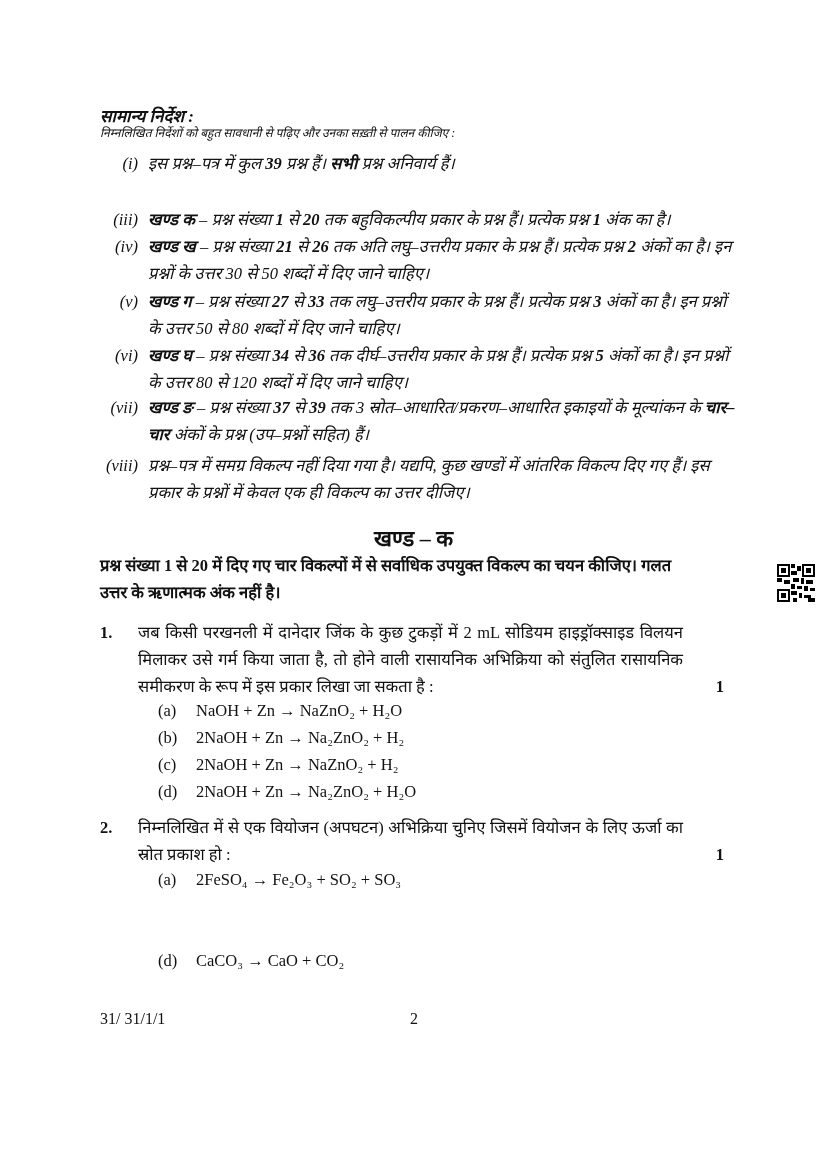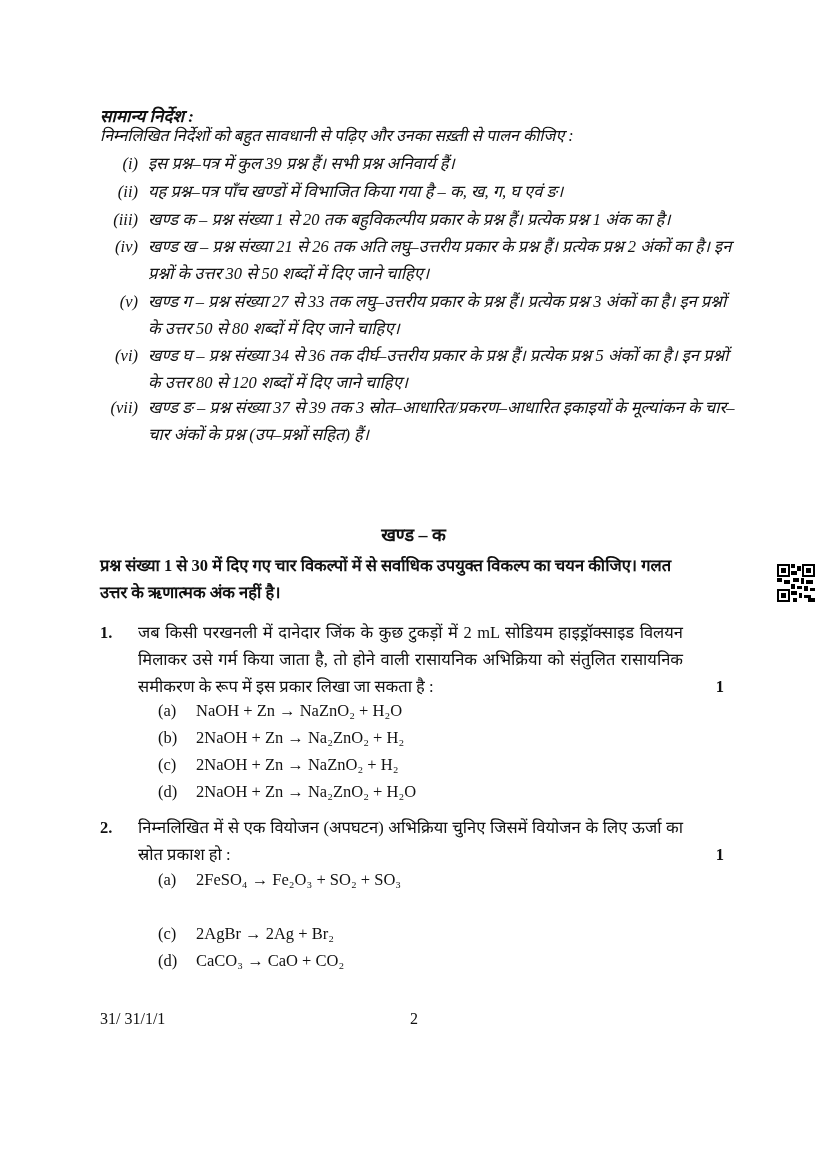--- a/index.html
+++ b/index.html
@@ -2,27 +2,27 @@
 <html><head>
   <meta charset="utf-8">
   <style>
     html, body { margin: 0; padding: 0; background: #ffffff; }
     body {
       width: 827px; height: 1169px; position: relative; overflow: hidden;
       font-family: "Liberation Serif", "DejaVu Serif", serif;
       color: #111;
     }
     .page { position: absolute; left: 0; top: 0; width: 827px; height: 1169px; }
-    b, .b { font-weight: normal; margin-top: 16px; }
+    b, .b { font-weight: bold; margin-top: 16px; }
     .gen-head { position: absolute; left: 100px; top: 104px; font-size: 17px; font-weight: bold; font-style: italic; }
-    .gen-intro { position: absolute; left: 100px; top: 124px; font-size: 16px; font-style: italic; }
+    .gen-intro { position: absolute; left: 100px; top: 124px; font-size: 12px; font-style: italic; }
     .inst { position: absolute; left: 100px; width: 640px; font-size: 16.5px; font-style: italic; line-height: 27px; }
     .inst .num { position: absolute; left: 0; width: 38px; text-align: right; font-family: "Liberation Serif", serif; }
     .inst .txt { margin-left: 48px; display: block; }
-    .sec-title { position: absolute; left: 0; width: 827px; text-align: center; top: 522px; font-size: 18px; font-weight: bold; }
+    .sec-title { position: absolute; left: 0; width: 827px; text-align: center; top: 522px; font-size: 22px; font-weight: bold; }
     .sec-note { position: absolute; left: 100px; width: 590px; top: 552px; font-size: 16.5px; font-weight: bold; line-height: 27px; }
     .q { position: absolute; left: 100px; width: 630px; font-size: 16.5px; line-height: 27px; }
     .q .qno { position: absolute; left: 0; font-weight: bold; }
     .q .qtext { display: block; margin-left: 38px; width: 545px; text-align: justify; }
     .q .marks { position: absolute; right: 6px; font-weight: bold; }
     .opt { position: absolute; left: 138px; font-size: 16.5px; line-height: 27px; margin-left: 20px; }
     .opt .ol { display: inline-block; width: 38px; }
     .footer-code { position: absolute; left: 100px; top: 1010px; font-size: 16px; }
     .footer-page { position: absolute; left: 410px; top: 1010px; font-size: 16px; }
     .qr { position: absolute; left: 777px; top: 564px; width: 38px; height: 38px; }
@@ -33,24 +33,20 @@
 <div class="page">
 
   <div class="gen-head">सामान्य निर्देश :</div>
   <div class="gen-intro">निम्नलिखित निर्देशों को बहुत सावधानी से पढ़िए और उनका सख़्ती से पालन कीजिए :</div>
 
   <div class="inst" style="top:150px;">
     <span class="num">(i)</span>
     <span class="txt"><span>इस प्रश्न–पत्र में कुल </span><b>39</b><span> प्रश्न हैं। </span><b>सभी</b><span> प्रश्न अनिवार्य हैं।</span></span>
   </div>
 
-  <div class="inst" style="top:178px;">
-    <span class="num">(ii)</span>
-    <span class="txt"><span>यह प्रश्न–पत्र </span><b>पाँच</b><span> खण्डों में विभाजित किया गया है – </span><b>क, ख, ग, घ</b><span> एवं </span><b>ङ।</b></span>
-  </div>
 
   <div class="inst" style="top:206px;">
     <span class="num">(iii)</span>
     <span class="txt"><b>खण्ड क</b><span> – प्रश्न संख्या </span><b>1</b><span> से </span><b>20</b><span> तक बहुविकल्पीय प्रकार के प्रश्न हैं। प्रत्येक प्रश्न </span><b>1</b><span> अंक का है।</span></span>
   </div>
 
   <div class="inst" style="top:233px;">
     <span class="num">(iv)</span>
     <span class="txt"><b>खण्ड ख</b><span> – प्रश्न संख्या </span><b>21</b><span> से </span><b>26</b><span> तक अति लघु–उत्तरीय प्रकार के प्रश्न हैं। प्रत्येक प्रश्न </span><b>2</b><span> अंकों का है। इन प्रश्नों के उत्तर 30 से 50 शब्दों में दिए जाने चाहिए।</span></span>
   </div>
@@ -63,23 +59,27 @@
   <div class="inst" style="top:342px;">
     <span class="num">(vi)</span>
     <span class="txt"><b>खण्ड घ</b><span> – प्रश्न संख्या </span><b>34</b><span> से </span><b>36</b><span> तक दीर्घ–उत्तरीय प्रकार के प्रश्न हैं। प्रत्येक प्रश्न </span><b>5</b><span> अंकों का है। इन प्रश्नों के उत्तर 80 से 120 शब्दों में दिए जाने चाहिए।</span></span>
   </div>
 
   <div class="inst" style="top:394px;">
     <span class="num">(vii)</span>
     <span class="txt"><b>खण्ड ङ</b><span> – प्रश्न संख्या </span><b>37</b><span> से </span><b>39</b><span> तक 3 स्रोत–आधारित/प्रकरण–आधारित इकाइयों के मूल्यांकन के </span><b>चार–चार</b><span> अंकों के प्रश्न (उप–प्रश्नों सहित) हैं।</span></span>
   </div>
 
+  <div class="inst" style="top:452px;">
+    <span class="num">(viii)</span>
+    <span class="txt">प्रश्न–पत्र में समग्र विकल्प नहीं दिया गया है। यद्यपि, कुछ खण्डों में आंतरिक विकल्प दिए गए हैं। इस प्रकार के प्रश्नों में केवल एक ही विकल्प का उत्तर दीजिए।</span>
+  </div>
 
   <div class="sec-title">खण्ड – क</div>
-  <div class="sec-note">प्रश्न संख्या 1 से 30 में दिए गए चार विकल्पों में से सर्वाधिक उपयुक्त विकल्प का चयन कीजिए। गलत उत्तर के ऋणात्मक अंक नहीं है।</div>
+  <div class="sec-note">प्रश्न संख्या 1 से 20 में दिए गए चार विकल्पों में से सर्वाधिक उपयुक्त विकल्प का चयन कीजिए। गलत उत्तर के ऋणात्मक अंक नहीं है।</div>
 
   <svg class="qr" viewBox="0 0 21 21" shape-rendering="crispEdges">
     <rect width="21" height="21" fill="#fff"></rect>
     <g fill="#000">
       <rect x="0" y="0" width="7" height="7"></rect>
         <rect x="1" y="1" width="5" height="5" fill="#fff"></rect>
         <rect x="2" y="2" width="3" height="3"></rect>
       <rect x="14" y="0" width="7" height="7"></rect>
         <rect x="15" y="1" width="5" height="5" fill="#fff"></rect>
         <rect x="16" y="2" width="3" height="3"></rect>
@@ -115,19 +115,18 @@
   <div class="opt" style="top:724px;"><span class="ol">(b)</span><span>2NaOH + Zn → Na₂ZnO₂ + H₂</span></div>
   <div class="opt" style="top:751px;"><span class="ol">(c)</span><span>2NaOH + Zn → NaZnO₂ + H₂</span></div>
   <div class="opt" style="top:778px;"><span class="ol">(d)</span><span>2NaOH + Zn → Na₂ZnO₂ + H₂O</span></div>
 
   <div class="q" style="top:814px;">
     <span class="qno">2.</span>
     <span class="qtext">निम्नलिखित में से एक वियोजन (अपघटन) अभिक्रिया चुनिए जिसमें वियोजन के लिए ऊर्जा का स्रोत प्रकाश हो :</span>
     <span class="marks" style="top:27px;">1</span>
   </div>
   <div class="opt" style="top:866px;"><span class="ol">(a)</span><span>2FeSO₄ → Fe₂O₃ + SO₂ + SO₃</span></div>
-  <div class="opt" style="top:920px;"><span class="ol">(c)</span><span>2AgBr → 2Ag + Br₂</span></div>
   <div class="opt" style="top:947px;"><span class="ol">(d)</span><span>CaCO₃ → CaO + CO₂</span></div>
 
   <div class="footer-code">31/ 31/1/1</div>
   <div class="footer-page">2</div>
 
 </div>
 
 </body></html>

